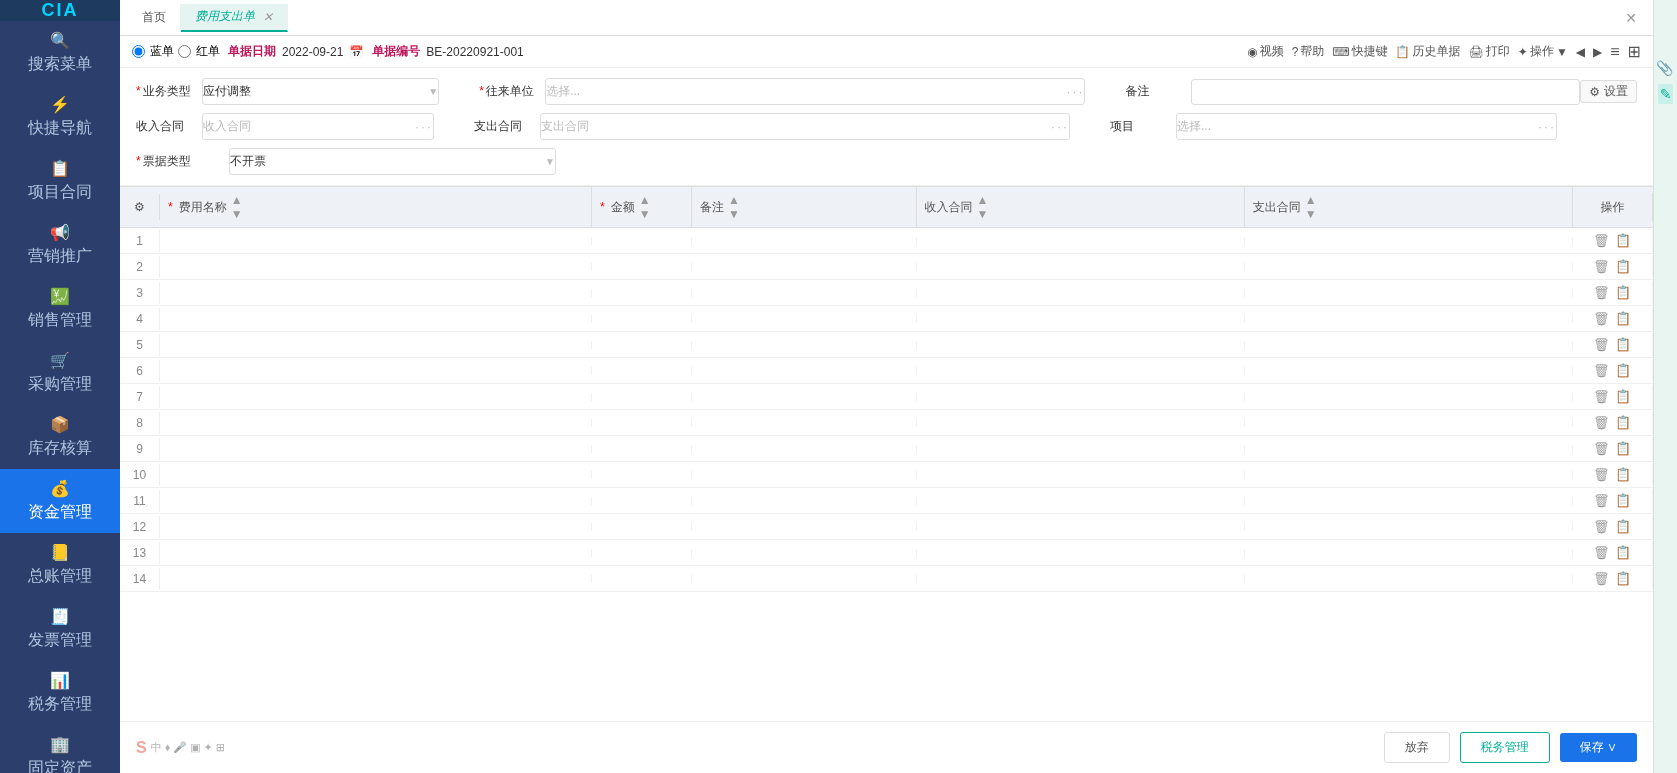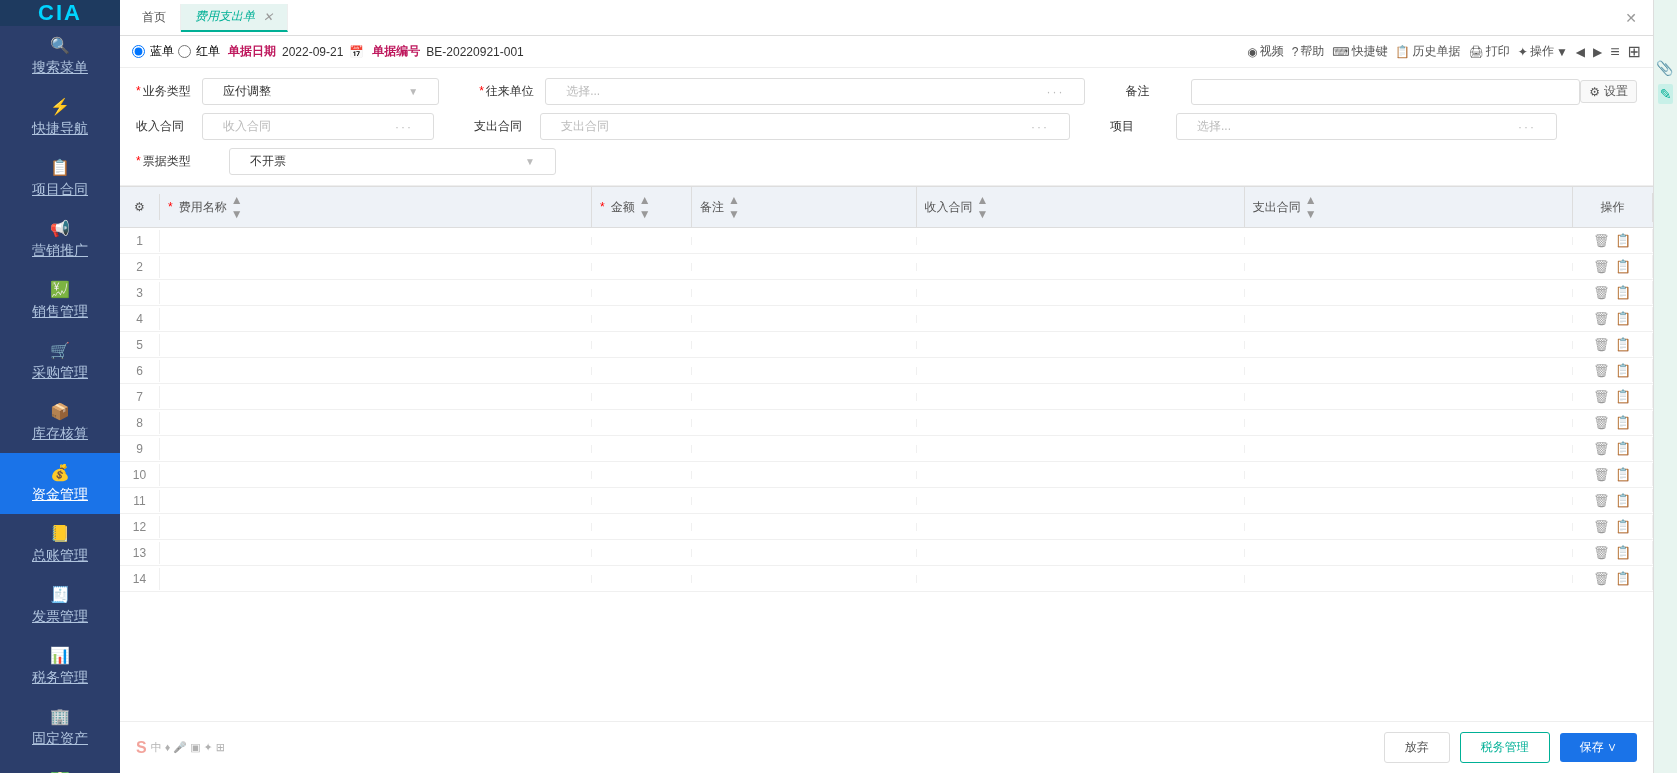--- a/index.html
+++ b/index.html
@@ -1,24 +1,24 @@
 <!DOCTYPE html>
 <html><head>
   <meta charset="utf-8">
   <style>
     * { box-sizing: border-box; margin: 0; padding: 0; font-family: 'Microsoft YaHei', Arial, sans-serif; font-size: 12px; }
     body { background: #f0f2f5; display: flex; height: 773px; overflow: hidden; }
 
     
     .sidebar { width: 120px; background: #2c3e6b; color: #fff; display: flex; flex-direction: column; height: 100%; flex-shrink: 0; }
-    .sidebar-logo { height: 44px; background: #1e3a5f; display: flex; align-items: center; justify-content: center; font-size: 22px; font-weight: bold; color: #00d4ff; letter-spacing: 2px; }
+    .sidebar-logo { height: 44px; background: #1e3a5f; display: flex; align-items: center; justify-content: center; font-size: 18px; font-weight: bold; color: #00d4ff; letter-spacing: 2px; }
     .sidebar-item { display: flex; flex-direction: column; align-items: center; justify-content: center; padding: 10px 4px; cursor: pointer; color: #b0c4de; gap: 4px; }
     .sidebar-item.active { background: #1a73e8; color: #fff; }
     .sidebar-item .s-icon { font-size: 16px; }
-    .sidebar-item .s-label { font-size: 14px; text-decoration: underline; }
+    .sidebar-item .s-label { font-size: 16px; }
 
     
     .main { flex: 1; display: flex; flex-direction: column; overflow: hidden; background: #f0f2f5; }
 
     
     .tab-bar { display: flex; align-items: center; background: #fff; border-bottom: 1px solid #ddd; padding: 0 8px; height: 36px; }
     .tab { display: flex; align-items: center; padding: 0 14px; height: 28px; cursor: pointer; color: #555; border-right: 1px solid #eee; font-size: 13px; }
     .tab.active { background: #e6f4f1; color: #00b096; border-bottom: 2px solid #00b096; font-style: italic; }
     .tab .tab-close { margin-left: 8px; color: #999; font-size: 12px; cursor: pointer; }
 
@@ -34,21 +34,21 @@
     .toolbar-actions { margin-left: auto; display: flex; align-items: center; gap: 8px; font-size: 12px; color: #555; }
     .toolbar-actions span { cursor: pointer; display: flex; align-items: center; gap: 2px; }
     .settings-btn { border: 1px solid #ddd; padding: 2px 8px; border-radius: 3px; cursor: pointer; color: #555; background: #f9f9f9; display: flex; align-items: center; gap: 4px; }
 
     
     .form-area { background: #fff; padding: 10px 16px; border-bottom: 1px solid #eee; }
     .form-row { display: flex; align-items: center; gap: 0; margin-bottom: 8px; }
     .form-field { display: flex; align-items: center; gap: 6px; flex: 1; }
     .form-field-label { color: #333; white-space: nowrap; min-width: 60px; }
     .form-field-label.required::before { content: '*'; color: red; margin-right: 2px; }
-    .form-input { flex: 1; border: 1px solid #ddd; border-radius: 3px; padding: 4px 20px; color: #333; background: #fff; display: flex; align-items: center; justify-content: space-between; min-height: 26px; }
+    .form-input { flex: 1; border: 1px solid #ddd; border-radius: 3px; padding: 4px 0; color: #333; background: #fff; display: flex; align-items: center; justify-content: space-between; min-height: 26px; }
     .form-input .dropdown-arrow { color: #bbb; font-size: 10px; }
     .form-input .dots { color: #bbb; font-size: 12px; letter-spacing: 2px; cursor: pointer; }
 
     
     .table-area { flex: 1; background: #fff; display: flex; flex-direction: column; overflow: hidden; }
     .table-header { display: flex; align-items: center; background: #eef2f7; border-bottom: 1px solid #ddd; border-top: 1px solid #ddd; }
     .th { padding: 6px 8px; color: #555; font-weight: normal; border-right: 1px solid #ddd; display: flex; align-items: center; gap: 4px; white-space: nowrap; }
     .th .sort-arrows { display: flex; flex-direction: column; font-size: 8px; color: #999; }
     .th-gear { width: 40px; justify-content: center; }
     .th-name { flex: 2; min-width: 120px; }

